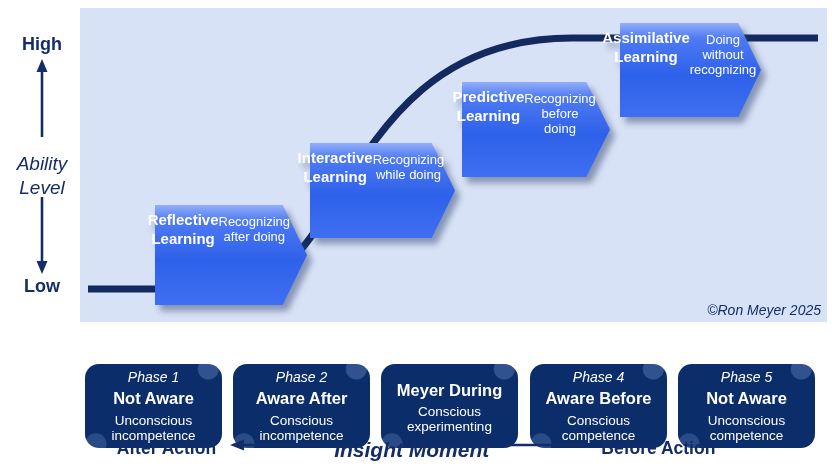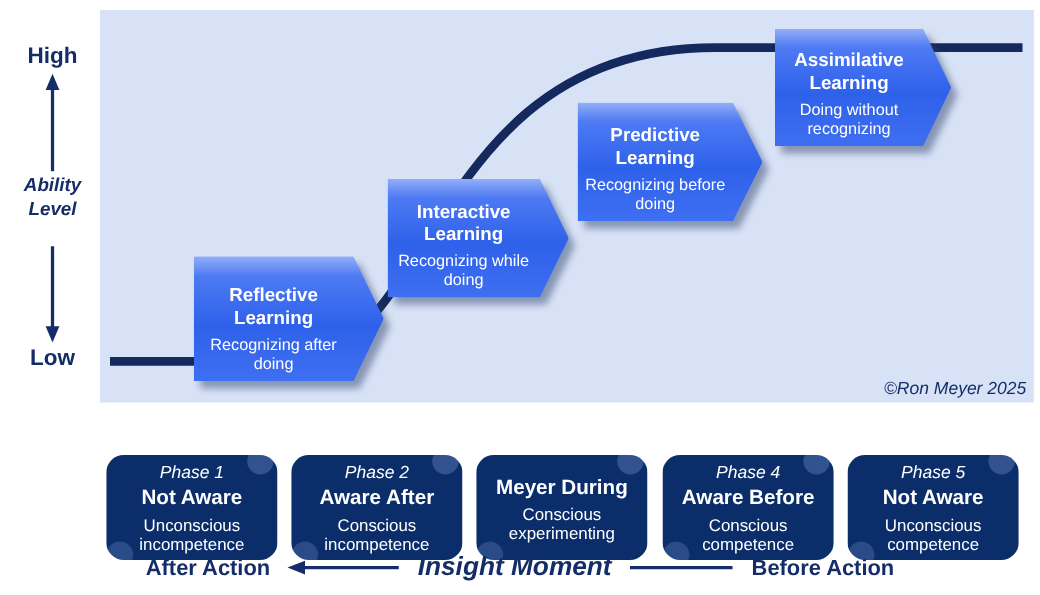--- a/index.html
+++ b/index.html
@@ -14,37 +14,37 @@
   
   .plot {
     position:absolute; left:80px; top:8px; width:747px; height:314px;
     background:#d8e2f6;
   }
   .curve-svg { position:absolute; left:0; top:0; }
 
   
   .axis { position:absolute; left:0; top:0; width:84px; height:322px; color:#142d68; }
   .axis-label { position:absolute; width:84px; text-align:center; font-weight:bold; font-size:18px; }
-  .axis-title { position:absolute; width:84px; top:140px; text-align:center;
-                font-weight:bold; font-style:italic; font-size:15px; line-height:1.25; }
+  .axis-title { position:absolute; width:84px; top:152px; text-align:center;
+                font-weight:normal; font-style:italic; font-size:19px; line-height:1.25; }
   .axis-arrows { position:absolute; left:0; top:0; }
 
   
   .callout {
     position:absolute;
     filter: drop-shadow(5px 6px 3px rgba(45,65,110,0.48));
   }
   .callout .shape {
     position:absolute; inset:0;
     clip-path: polygon(0 0, 84% 0, 100% 50%, 84% 100%, 0 100%);
     background: linear-gradient(180deg, #93aff8 0%, #4e7af3 16%, #2e61ea 55%, #3f6ff1 100%);
   }
   .callout .content {
     position:relative; width:84%; height:100%;
-    display:flex; flex-direction:column; justify-content:flex-end;
+    display:flex; flex-direction:row; justify-content:center;
     text-align:center; color:#ffffff; padding:6px 4px;
   }
   .callout-title { font-weight:bold; font-size:15px; line-height:1.25; }
   .callout-sub   { font-size:13px; line-height:1.15; margin-top:4px; }
 
   .copyright {
     position:absolute; right:6px; bottom:4px;
     font-style:italic; font-size:14px; color:#142d68;
   }
 
@@ -61,21 +61,21 @@
     padding:4px 4px;
     margin-top:32px;
   }
   .phase-label { font-style:italic; font-size:14px; line-height:1.2; }
   .phase-title { font-weight:bold; font-size:16.5px; line-height:1.3; margin-top:2px; }
   .phase-sub   { font-size:13.5px; line-height:1.12; margin-top:3px; }
 
   
   .footer {
     position:absolute; left:0; top:438px; width:832px; height:32px;
-    display:flex; align-items:center; justify-content:center; gap:13px;
+    display:flex; justify-content:center; gap:13px;
     color:#142d68;
   }
   .footer-side { font-weight:bold; font-size:17.5px; }
   .footer-center { font-weight:bold; font-style:italic; font-size:21px; }
 </style>
 </head>
 <body>
 
 <div class="stage">
 

